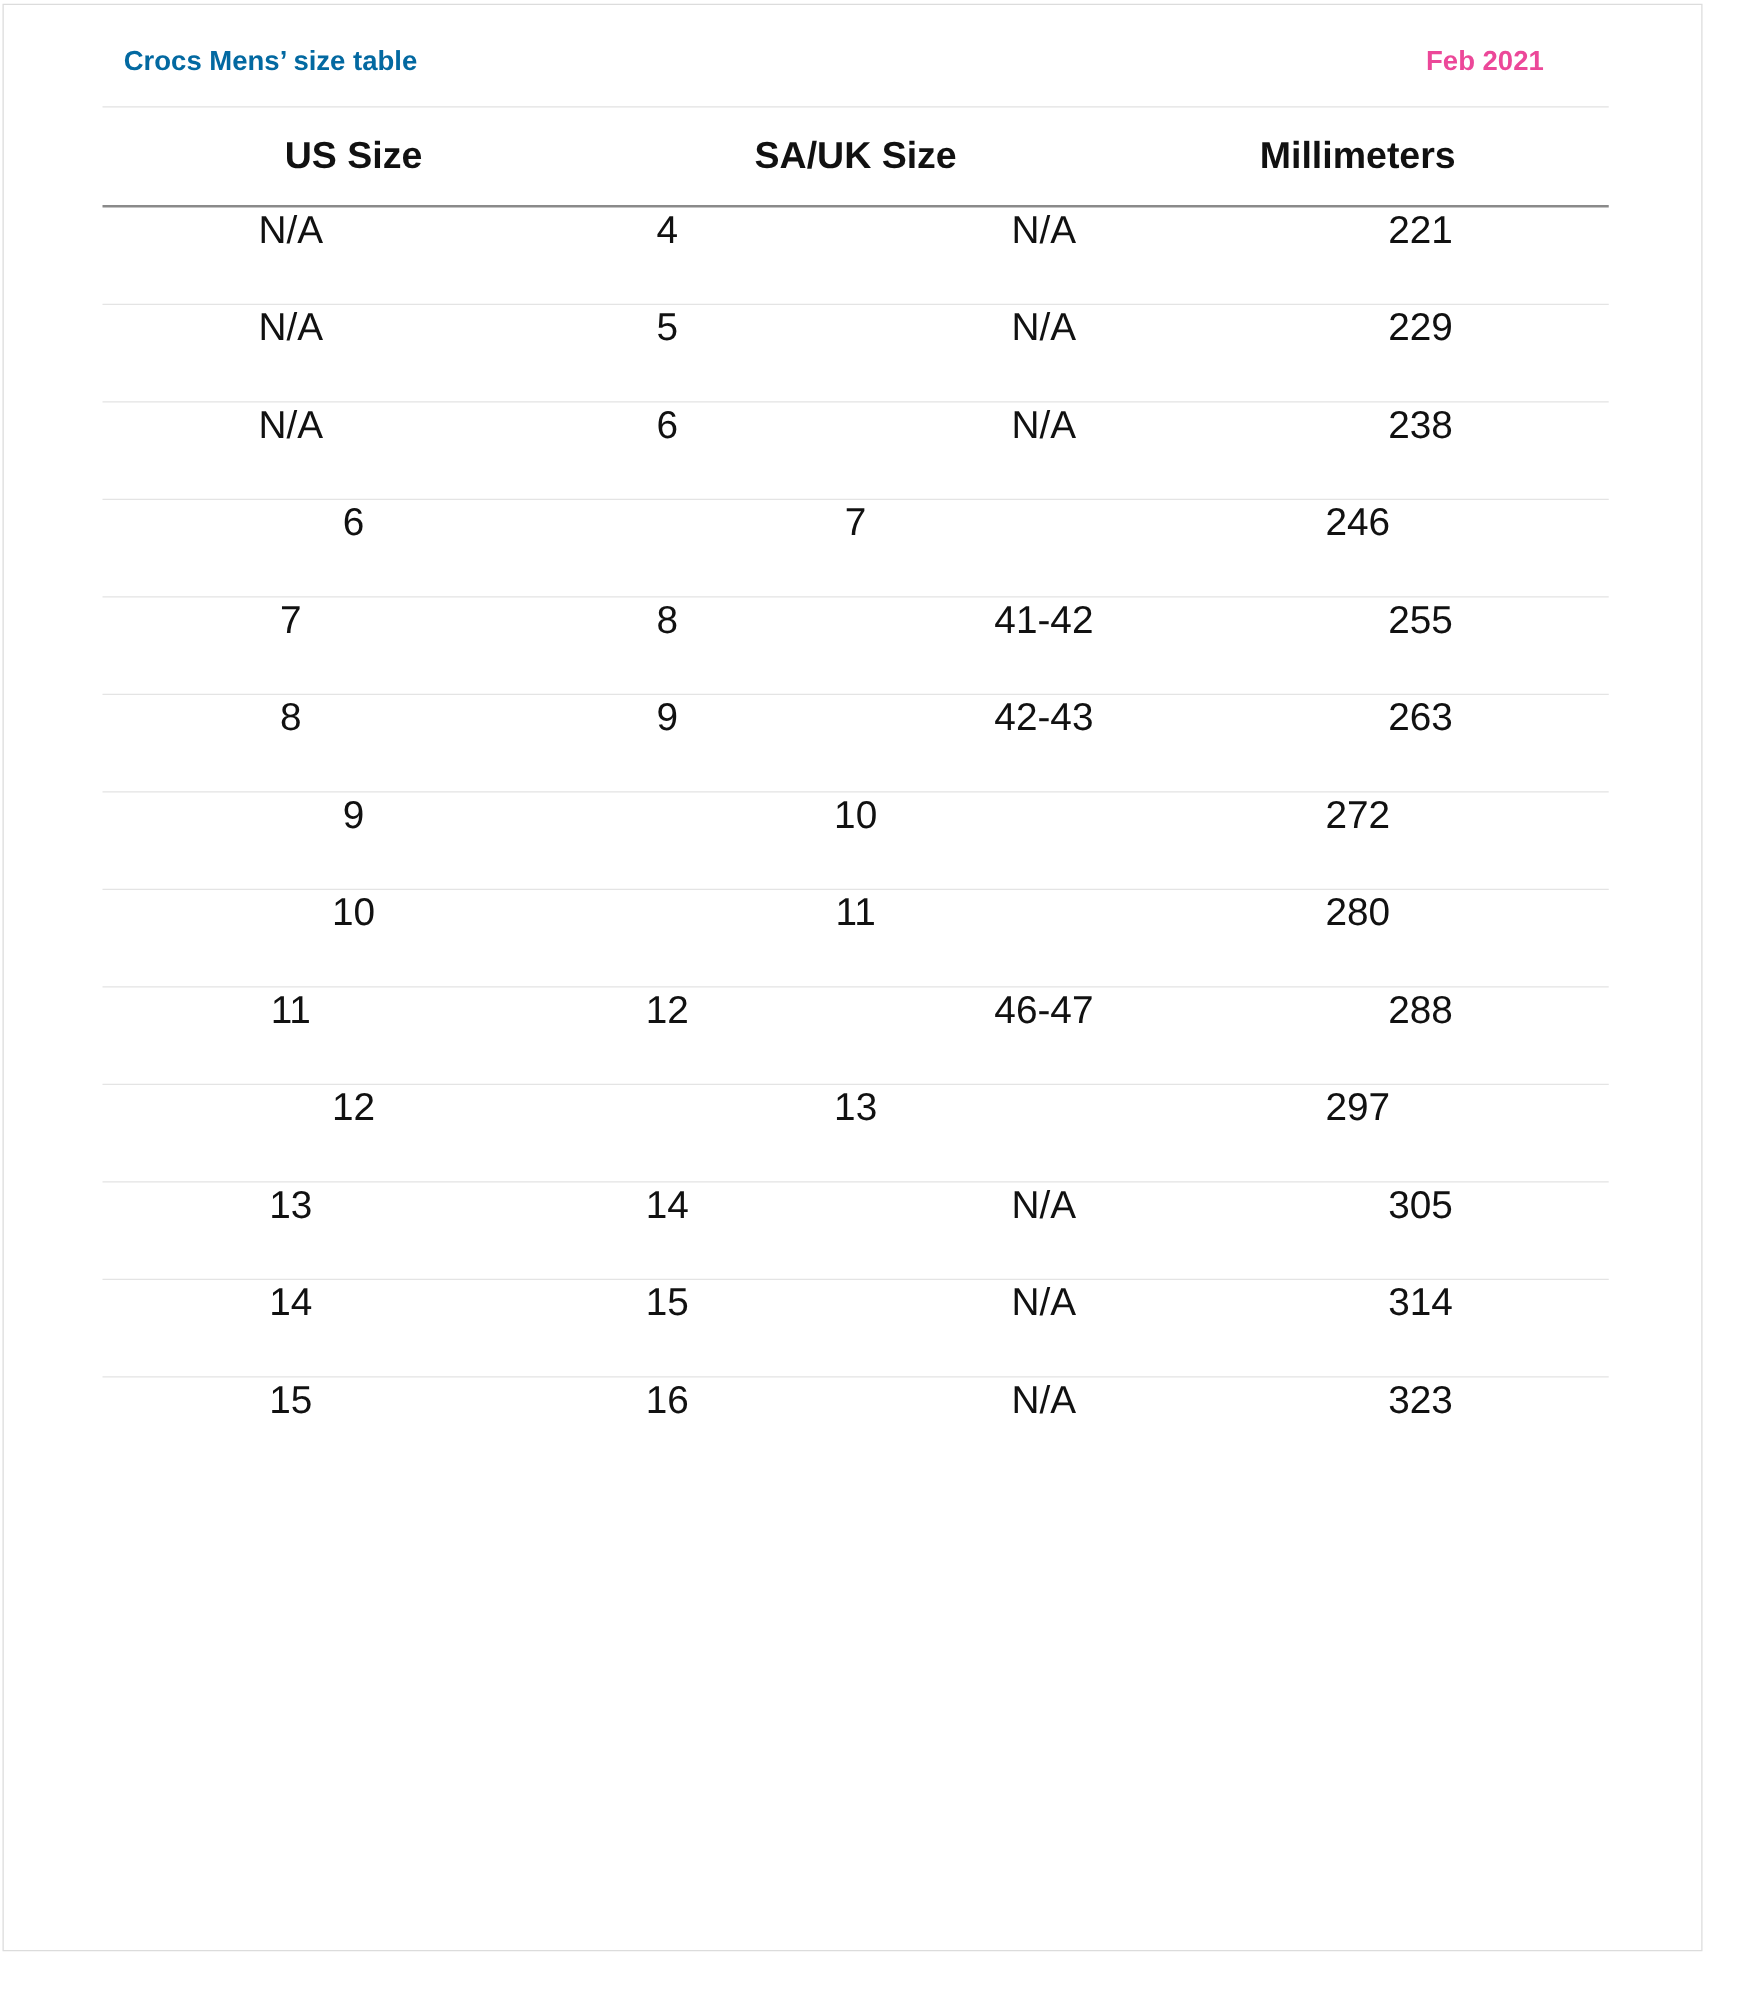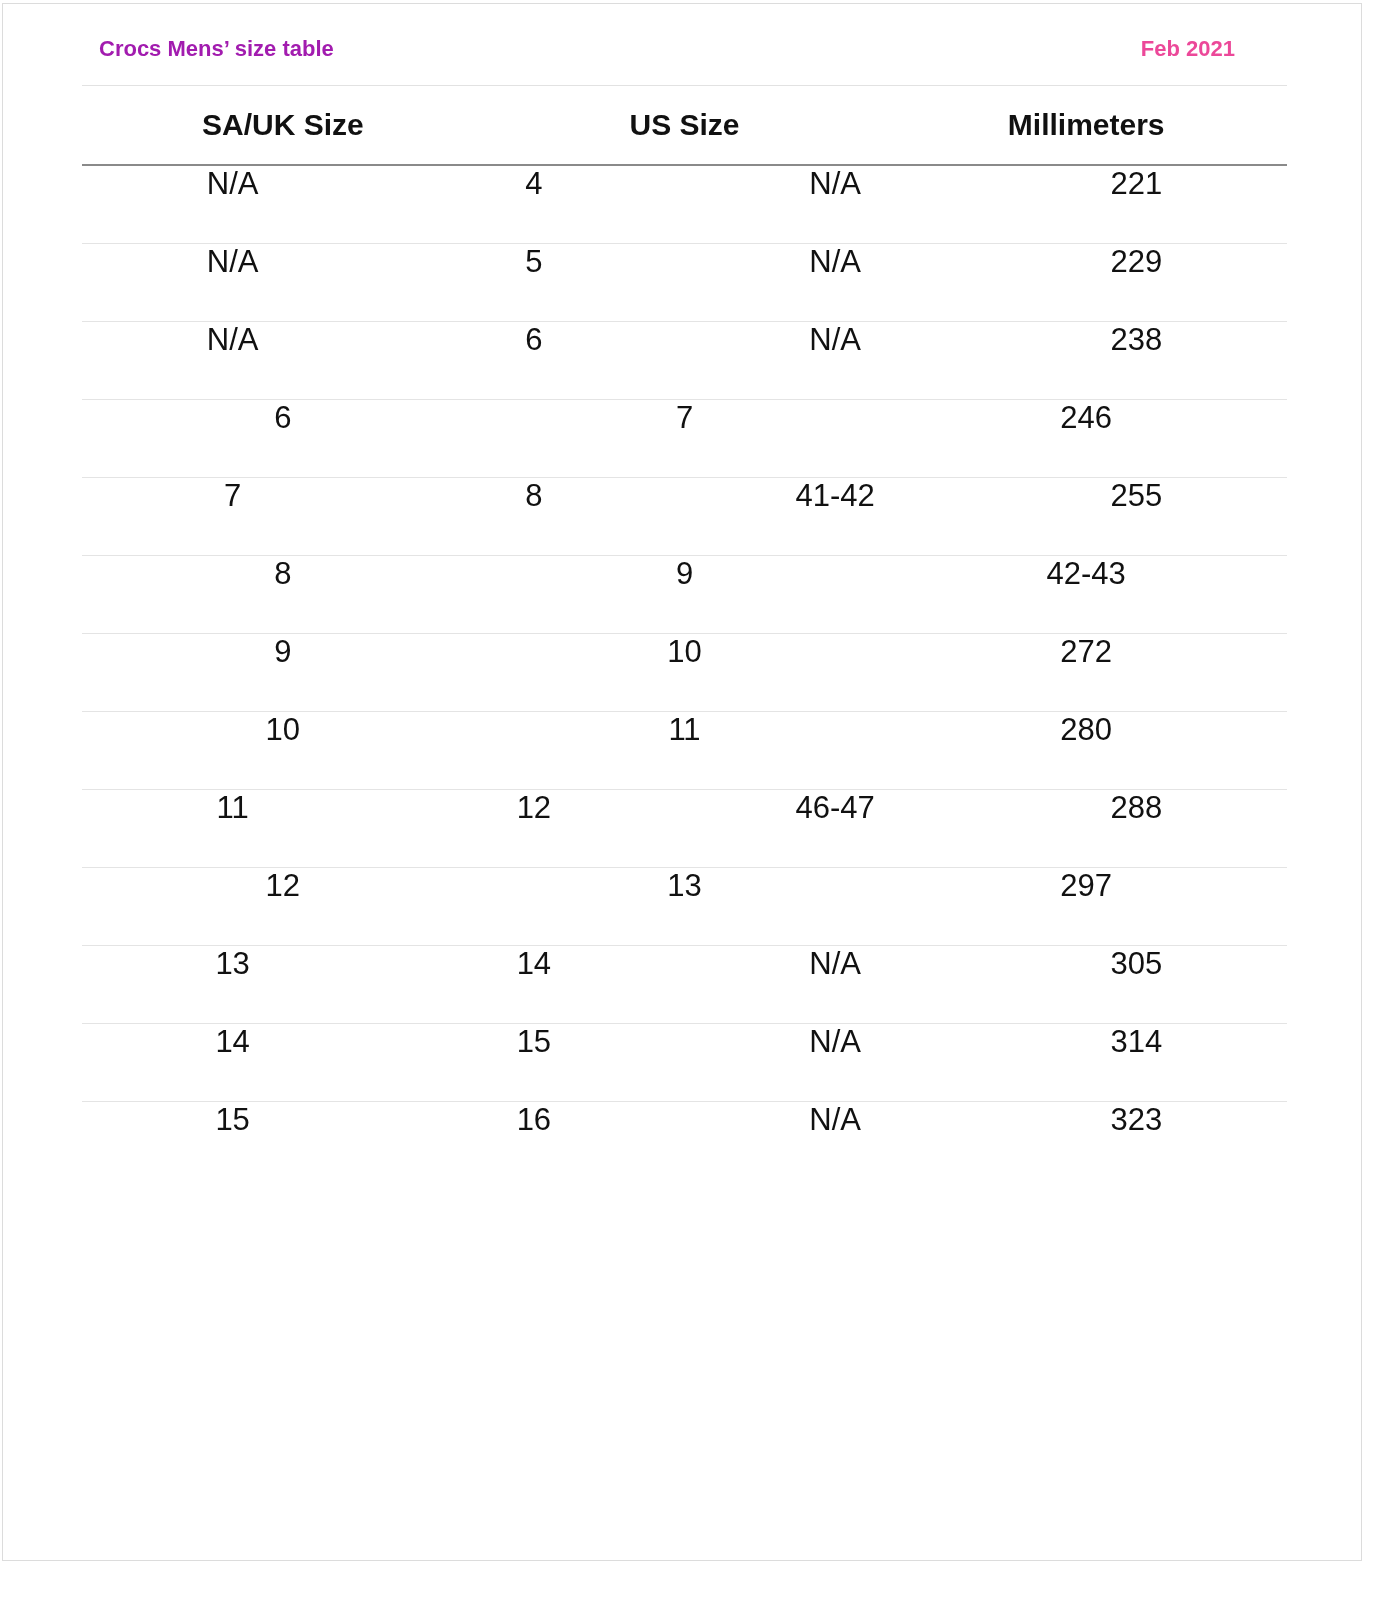--- a/index.html
+++ b/index.html
@@ -1,41 +1,41 @@
 <!DOCTYPE html>
 <html><head>
 <meta charset="utf-8">
 <style>
   html, body { margin: 0; padding: 0; background: #ffffff; }
   body { width: 1392px; height: 1600px; position: relative; overflow: hidden;
          font-family: "Liberation Sans", "DejaVu Sans", sans-serif; color: #111; }
   .frame { position: absolute; left: 2px; top: 3px; width: 1358px; height: 1556px;
            border: 1px solid #dcdcdc; background: #fff; }
-  .title { position: absolute; left: 96px; top: 32px; font-size: 22px; font-weight: bold; color: #a21caf; }
+  .title { position: absolute; left: 96px; top: 32px; font-size: 22px; font-weight: bold; color: #0369a1; }
   .date { position: absolute; right: 126px; top: 32px; font-size: 22px; font-weight: bold; color: #ec4899; }
   .table { position: absolute; left: 79px; top: 81px; width: 1205px; }
   .hdr { display: flex; height: 78px; align-items: center; border-top: 1px solid #e2e2e2;
          border-bottom: 2px solid #8a8a8a; }
   .row { display: flex; height: 77px; align-items: flex-start; border-bottom: 1px solid #e4e4e4; }
   .row:last-child { border-bottom: none; }
   .cell { flex: 1; text-align: center; }
   .hdr .cell { font-size: 30px; font-weight: bold; color: #111; }
   .row .cell { font-size: 31px; color: #111; }
 </style>
 </head>
 <body>
 
 <div class="frame">
   <div class="title">Crocs Mens’ size table</div>
   <div class="date">Feb 2021</div>
 
   <div class="table">
     <div class="hdr">
+      <div class="cell">US Size</div>
       <div class="cell">SA/UK Size</div>
-      <div class="cell">US Size</div>
       <div class="cell">Millimeters</div>
     </div>
     <div id="rows">
         <div class="row">
           <div class="cell">N/A</div>
           <div class="cell">4</div>
           <div class="cell">N/A</div>
           <div class="cell">221</div>
         </div>
         <div class="row">
@@ -58,20 +58,21 @@
         <div class="row">
           <div class="cell">7</div>
           <div class="cell">8</div>
           <div class="cell">41-42</div>
           <div class="cell">255</div>
         </div>
         <div class="row">
           <div class="cell">8</div>
           <div class="cell">9</div>
           <div class="cell">42-43</div>
+          <div class="cell">263</div>
         </div>
         <div class="row">
           <div class="cell">9</div>
           <div class="cell">10</div>
           <div class="cell">272</div>
         </div>
         <div class="row">
           <div class="cell">10</div>
           <div class="cell">11</div>
           <div class="cell">280</div>

